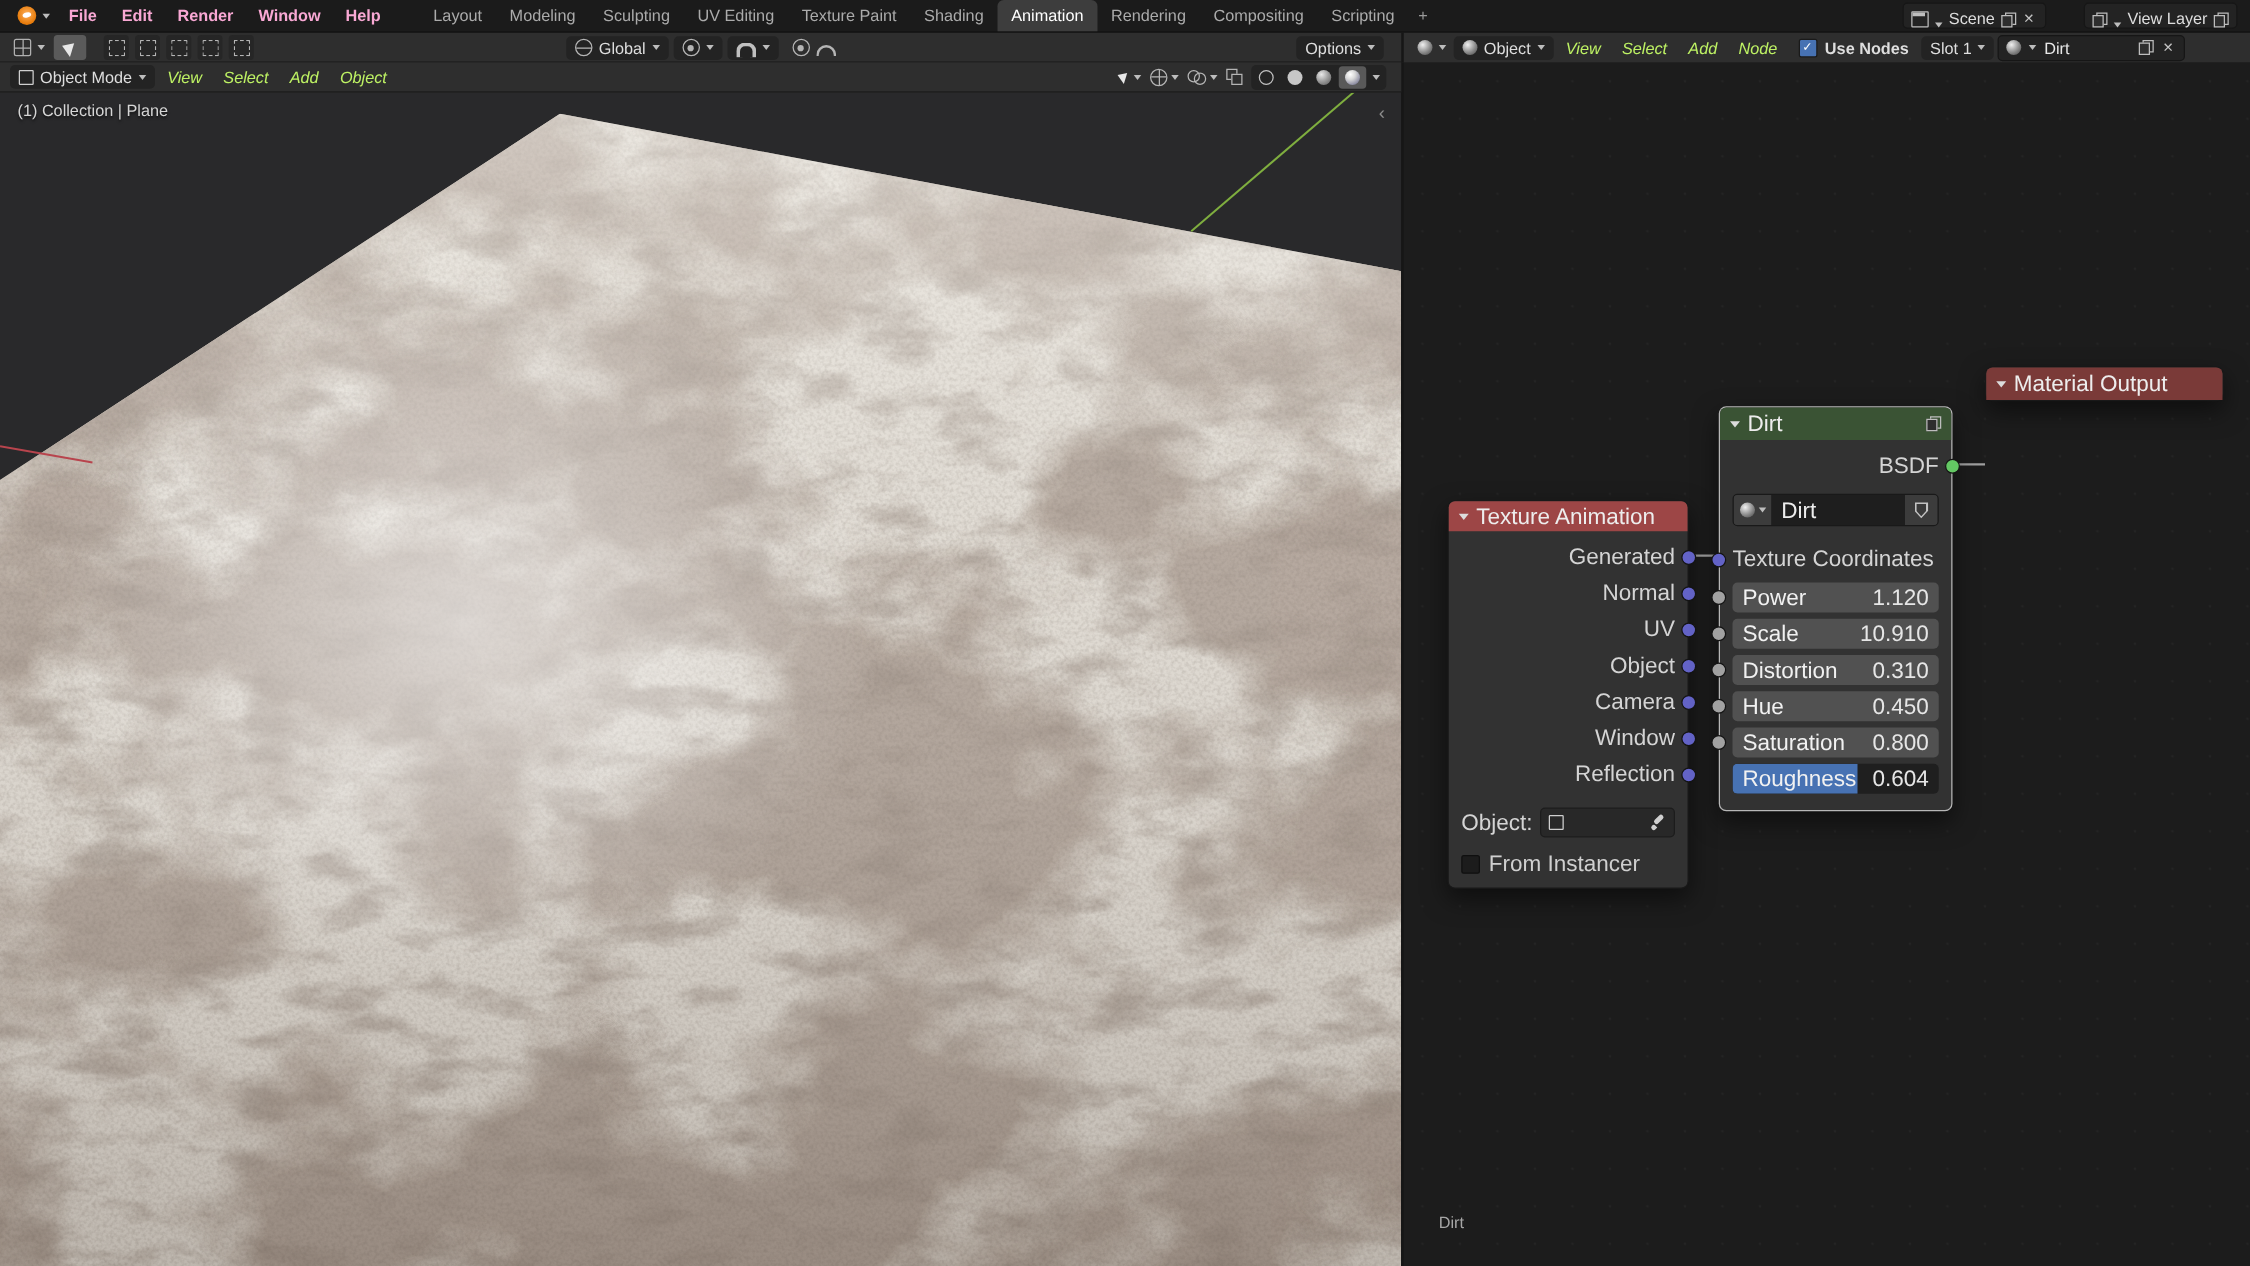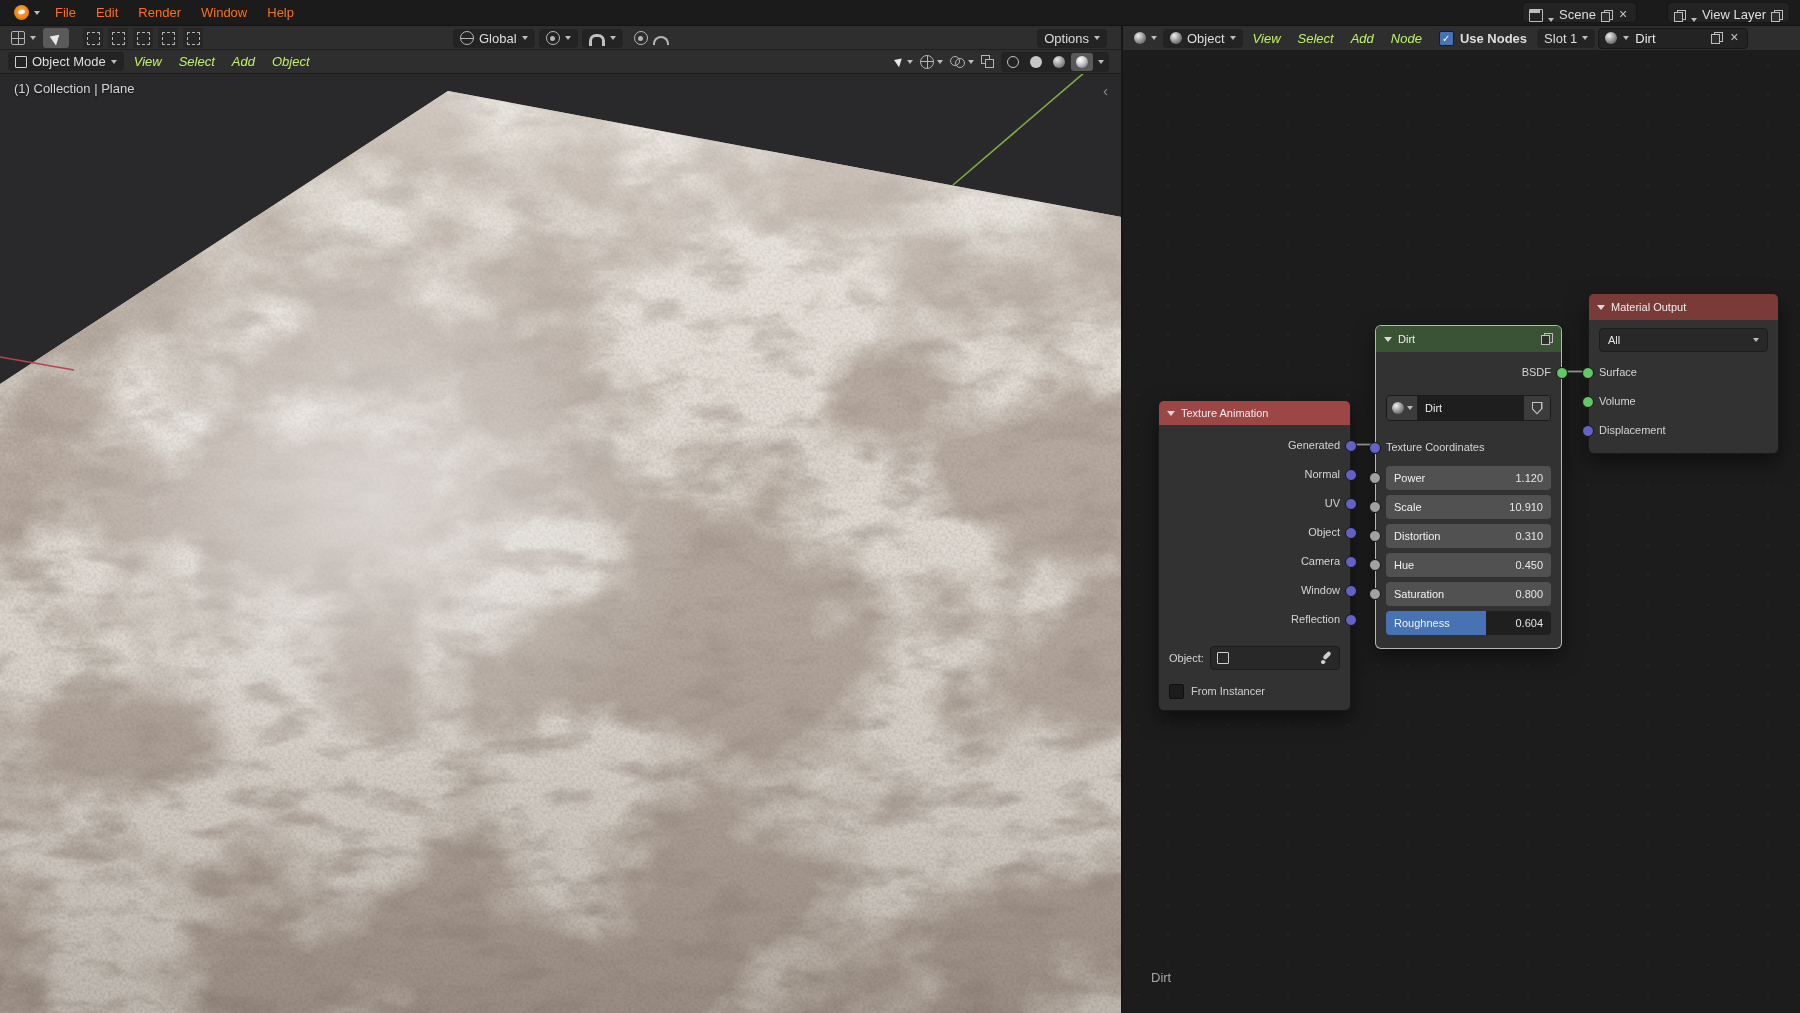--- a/index.html
+++ b/index.html
@@ -5,21 +5,21 @@
   html,body{margin:0;padding:0;overflow:hidden;}
   body{
     width:1800px;height:1013px;position:relative;
     background:#1d1d1d;color:#c9c9c9;
     font-family:"Liberation Sans","DejaVu Sans",sans-serif;
     font-size:13px;-webkit-user-select:none;user-select:none;
   }
   .bar{position:absolute;display:flex;align-items:center;box-sizing:border-box;}
   
   #topbar{left:0;top:0;width:1800px;height:26px;background:#1b1b1b;border-bottom:1px solid #131313;padding:0 10px;gap:2px;z-index:30;}
-  .menu-item{padding:0 9px;line-height:25px;color:#f97316;border-radius:3px;cursor:default;white-space:nowrap;}
+  .menu-item{padding:0 9px;line-height:25px;color:#f9a8d4;border-radius:3px;cursor:default;white-space:nowrap;font-weight:bold;}
   .tabs{display:flex;align-items:stretch;height:25px;margin-left:20px;}
   .tab{display:flex;align-items:center;padding:0 11px;color:#ababab;border-radius:5px 5px 0 0;white-space:nowrap;}
   .tab.active{background:#3d3d3d;color:#ffffff;}
   .tab.plus{color:#9a9a9a;padding:0 8px;}
   .spacer{flex:1;}
   .hwidget{display:flex;align-items:flex-end;gap:5px;background:#232323;border:1px solid #161616;border-radius:4px;height:19px;padding:0 6px;white-space:nowrap;}
   .hwidget .txt{color:#dedede;}
   
   #row2{left:0;top:26px;width:1700px;height:24px;background:#2e2e2e;border-bottom:1px solid #1f1f1f;}
   #tool-header{position:absolute;left:0;top:0;width:1121px;height:24px;display:flex;align-items:center;padding:0 8px;box-sizing:border-box;gap:4px;}
@@ -81,21 +81,21 @@
   
   #viewport{position:absolute;left:0;top:74px;width:1121px;height:939px;background:#29292b;overflow:hidden;}
   #viewport svg.vp-canvas{position:absolute;left:0;top:0;width:1121px;height:939px;display:block;}
   .vp-overlay-text{position:absolute;left:14px;top:7px;color:#d6d6d6;font-size:13px;text-shadow:0 1px 2px rgba(0,0,0,.6);}
   .vp-nav-chev{position:absolute;right:8px;top:10px;width:10px;height:14px;color:#8e8e8e;font-size:15px;line-height:14px;}
   .vp-nav-chev::after{content:"‹";}
   
   #node-editor{position:absolute;left:1121px;top:50px;width:679px;height:963px;background:#1c1c1c;border-left:2px solid #161616;box-sizing:border-box;overflow:hidden;background-image:radial-gradient(circle,#242424 1px,transparent 1.3px);background-size:30px 30px;}
   #wires{position:absolute;left:0;top:0;width:679px;height:963px;}
   .editor-path{position:absolute;left:28px;top:920px;color:#a6a6a6;font-size:13px;}
-  .node{position:absolute;background:#323232;border:1px solid #191919;border-radius:6px;box-shadow:0 8px 20px rgba(0,0,0,.5);color:#d4d4d4;font-size:11px;}
+  .node{position:absolute;background:#323232;border:1px solid #191919;border-radius:6px;box-shadow:0 8px 20px rgba(0,0,0,.5);color:#d4d4d4;font-size:18px;}
   .node.active{border-color:rgba(255,255,255,.65);}
   .node-head{height:24px;display:flex;align-items:center;gap:6px;padding:0 8px;border-radius:5px 5px 0 0;color:#ededed;}
   .node-head.h26{height:26px;}
   .head-texcoord{background:#9d4646;}
   .head-group{background:#3a5334;}
   .head-output{background:#7a3a38;}
   .node-body{padding-bottom:8px;}
   .nrow{position:relative;height:29px;line-height:29px;}
   .nrow.out{text-align:right;padding-right:10px;}
   .nrow.in{text-align:left;padding-left:10px;}
@@ -130,20 +130,33 @@
 <div class="bar" id="topbar">
   <span class="hbtn" style="background:none;padding:0 4px;">
     <span class="icn i-blender"></span>
     <span class="icn i-chev"></span>
   </span>
   <span class="menu-item">File</span>
   <span class="menu-item">Edit</span>
   <span class="menu-item">Render</span>
   <span class="menu-item">Window</span>
   <span class="menu-item">Help</span>
+  <div class="tabs">
+    <span class="tab">Layout</span>
+    <span class="tab">Modeling</span>
+    <span class="tab">Sculpting</span>
+    <span class="tab">UV Editing</span>
+    <span class="tab">Texture Paint</span>
+    <span class="tab">Shading</span>
+    <span class="tab active">Animation</span>
+    <span class="tab">Rendering</span>
+    <span class="tab">Compositing</span>
+    <span class="tab">Scripting</span>
+    <span class="tab plus">+</span>
+  </div>
   <span class="spacer"></span>
   <span class="hwidget" style="margin-right:28px;">
     <span class="icn i-scene"></span>
     <span class="icn i-chev"></span>
     <span class="txt">Scene</span>
     <span class="icn i-pages"></span>
     <span class="icn i-x"></span>
   </span>
   <span class="hwidget">
     <span class="icn i-pages"></span>
@@ -436,35 +449,16 @@
         <span class="val">0.604</span>
       </div>
     </div>
   </div>
 
   <div class="node" style="left:465px;top:243px;width:189px;">
     <div class="node-head h26 head-output">
       <span class="icn i-tri"></span>
       <span>Material Output</span>
     </div>
-    <div class="node-body">
-      <div class="dropdown">
-        <span>All</span>
-        <span class="spacer"></span>
-        <span class="icn i-chev"></span>
-      </div>
-      <div class="nrow in" style="margin-top:6px;">
-        <span>Surface</span>
-        <span class="sock in shader"></span>
-      </div>
-      <div class="nrow in">
-        <span>Volume</span>
-        <span class="sock in shader"></span>
-      </div>
-      <div class="nrow in">
-        <span>Displacement</span>
-        <span class="sock in vector"></span>
-      </div>
-    </div>
   </div>
 
   <span class="editor-path">Dirt</span>
 </div>
 
 </body></html>

